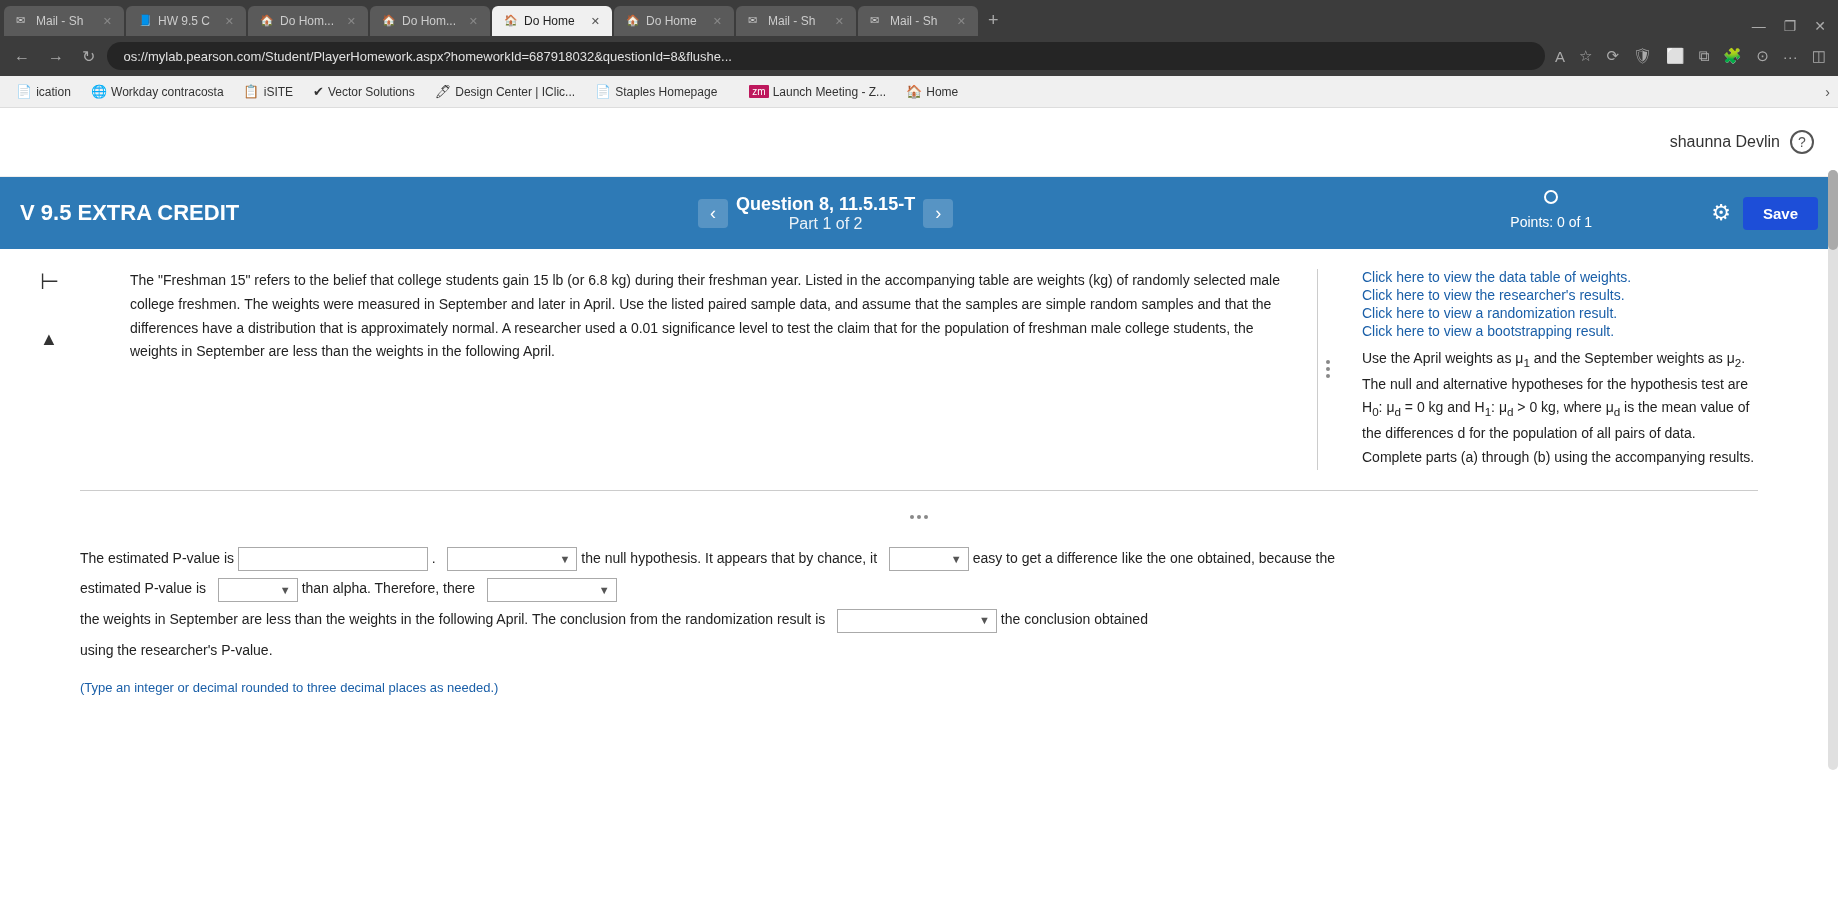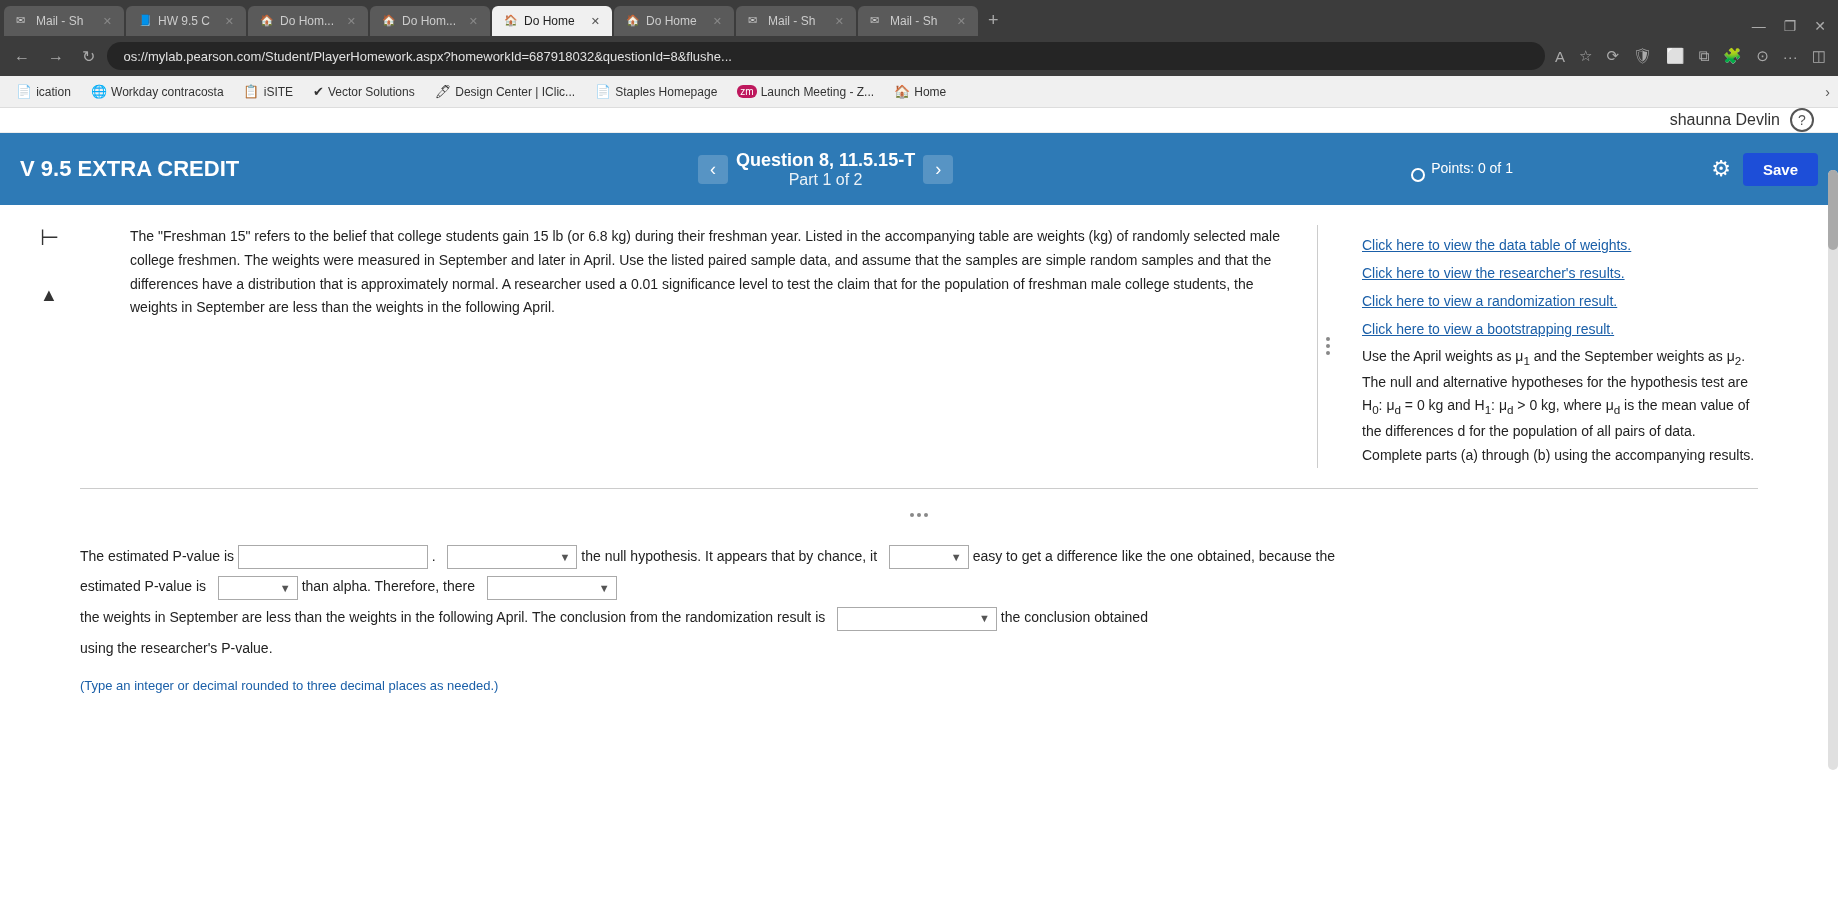--- a/index.html
+++ b/index.html
@@ -26,50 +26,50 @@
     
     .bookmarks-bar { display: flex; align-items: center; background: #f0f0f0; padding: 2px 8px; gap: 4px; height: 32px; border-bottom: 1px solid #ddd; font-size: 12px; overflow: hidden; }
     .bookmark-item { display: flex; align-items: center; gap: 4px; padding: 2px 8px; border-radius: 4px; cursor: pointer; white-space: nowrap; color: #333; }
     .bm-icon { font-size: 13px; }
     .bm-more { margin-left: auto; color: #555; cursor: pointer; font-size: 14px; }
 
     
     .page { background: #fff; width: 100%; min-height: 810px; }
 
     
-    .user-bar { display: flex; justify-content: flex-end; align-items: center; padding: 0 24px; border-bottom: 1px solid #eee; gap: 10px; background: #fff; }
+    .user-bar { display: flex; justify-content: flex-end; align-items: center; padding: 22px 24px; border-bottom: 1px solid #eee; gap: 10px; background: #fff; }
     .user-name { font-size: 16px; color: #333; }
     .help-icon { width: 24px; height: 24px; border-radius: 50%; border: 2px solid #555; display: flex; align-items: center; justify-content: center; font-size: 14px; color: #555; cursor: pointer; }
 
     
     .hw-header { display: flex; align-items: center; background: #2e7ab6; color: white; padding: 0 20px; height: 72px; gap: 20px; }
     .hw-title { font-size: 22px; font-weight: bold; color: white; min-width: 220px; }
     .question-nav { display: flex; align-items: center; gap: 8px; flex: 1; justify-content: center; }
     .nav-arrow { background: rgba(255,255,255,0.2); border: none; color: white; font-size: 18px; cursor: pointer; padding: 4px 12px; border-radius: 4px; }
     .question-info { text-align: center; }
     .question-title { font-size: 18px; font-weight: bold; }
     .question-sub { font-size: 16px; opacity: 0.9; }
     .hw-score { text-align: left; min-width: 280px; font-size: 14px; line-height: 1.8; }
-    .hw-score-line { display: flex; align-items: flex-end; gap: 6px; }
+    .hw-score-line { display: flex; align-items: center; gap: 6px; flex-direction: column; }
     .circle-icon { width: 14px; height: 14px; border-radius: 50%; border: 2px solid white; display: inline-block; }
     .hw-actions { display: flex; align-items: center; gap: 12px; }
     .gear-btn { background: transparent; border: none; color: white; font-size: 22px; cursor: pointer; }
     .save-btn { background: #1d4ed8; color: white; border: none; border-radius: 4px; padding: 8px 20px; font-size: 15px; font-weight: bold; cursor: pointer; }
 
     
     .main-content { padding: 20px 80px; }
 
     
     .problem-area { display: flex; gap: 0; border-bottom: 1px solid #ccc; padding-bottom: 20px; margin-bottom: 10px; }
     .problem-left { flex: 1; padding-right: 20px; border-right: 1px solid #ccc; position: relative; }
     .back-arrow { position: absolute; top: 0; left: -40px; font-size: 22px; color: #333; cursor: pointer; }
     .up-arrow { position: absolute; top: 60px; left: -40px; font-size: 18px; color: #333; cursor: pointer; }
     .problem-text { font-size: 14px; line-height: 1.7; color: #222; }
     .problem-right { flex: 0 0 420px; padding-left: 24px; font-size: 14px; }
-    .link-blue { color: #1a5fa8; text-decoration: underline; cursor: pointer; display: block; margin-bottom: 2px; margin-top: 12px; }
+    .link-blue { color: #1a5fa8; cursor: pointer; display: block; margin-bottom: 2px; }
     .problem-note { font-size: 14px; color: #222; line-height: 1.7; margin-top: 8px; }
 
     
     .drag-handle { display: flex; justify-content: center; padding: 6px; cursor: row-resize; }
 
     
     .answer-section { padding: 10px 0; }
     .answer-title { font-size: 14px; font-weight: bold; margin-bottom: 12px; color: #111; }
     .answer-text { font-size: 14px; color: #222; line-height: 2.2; }
     .inline-input { display: inline-block; border: 1px solid #aaa; padding: 2px 6px; min-width: 50px; height: 24px; vertical-align: middle; font-size: 13px; }
@@ -177,21 +177,21 @@
   </div>
   <div class="bookmark-item">
     <span class="bm-icon">🖊</span>
     <span>Design Center | IClic...</span>
   </div>
   <div class="bookmark-item">
     <span class="bm-icon">📄</span>
     <span>Staples Homepage</span>
   </div>
   <div class="bookmark-item">
-    <span class="bm-icon" style="background:#be185d; color:white; font-size:10px; border-radius:6px; padding:1px 3px;">zm</span>
+    <span class="bm-icon" style="background:#be185d; color:white; font-size:10px; border-radius:1px; padding:1px 3px;margin-left:12px;">zm</span>
     <span>Launch Meeting - Z...</span>
   </div>
   <div class="bookmark-item">
     <span class="bm-icon">🏠</span>
     <span>Home</span>
   </div>
   <div class="bm-more">›</div>
 </div>
 
 <div class="page">

